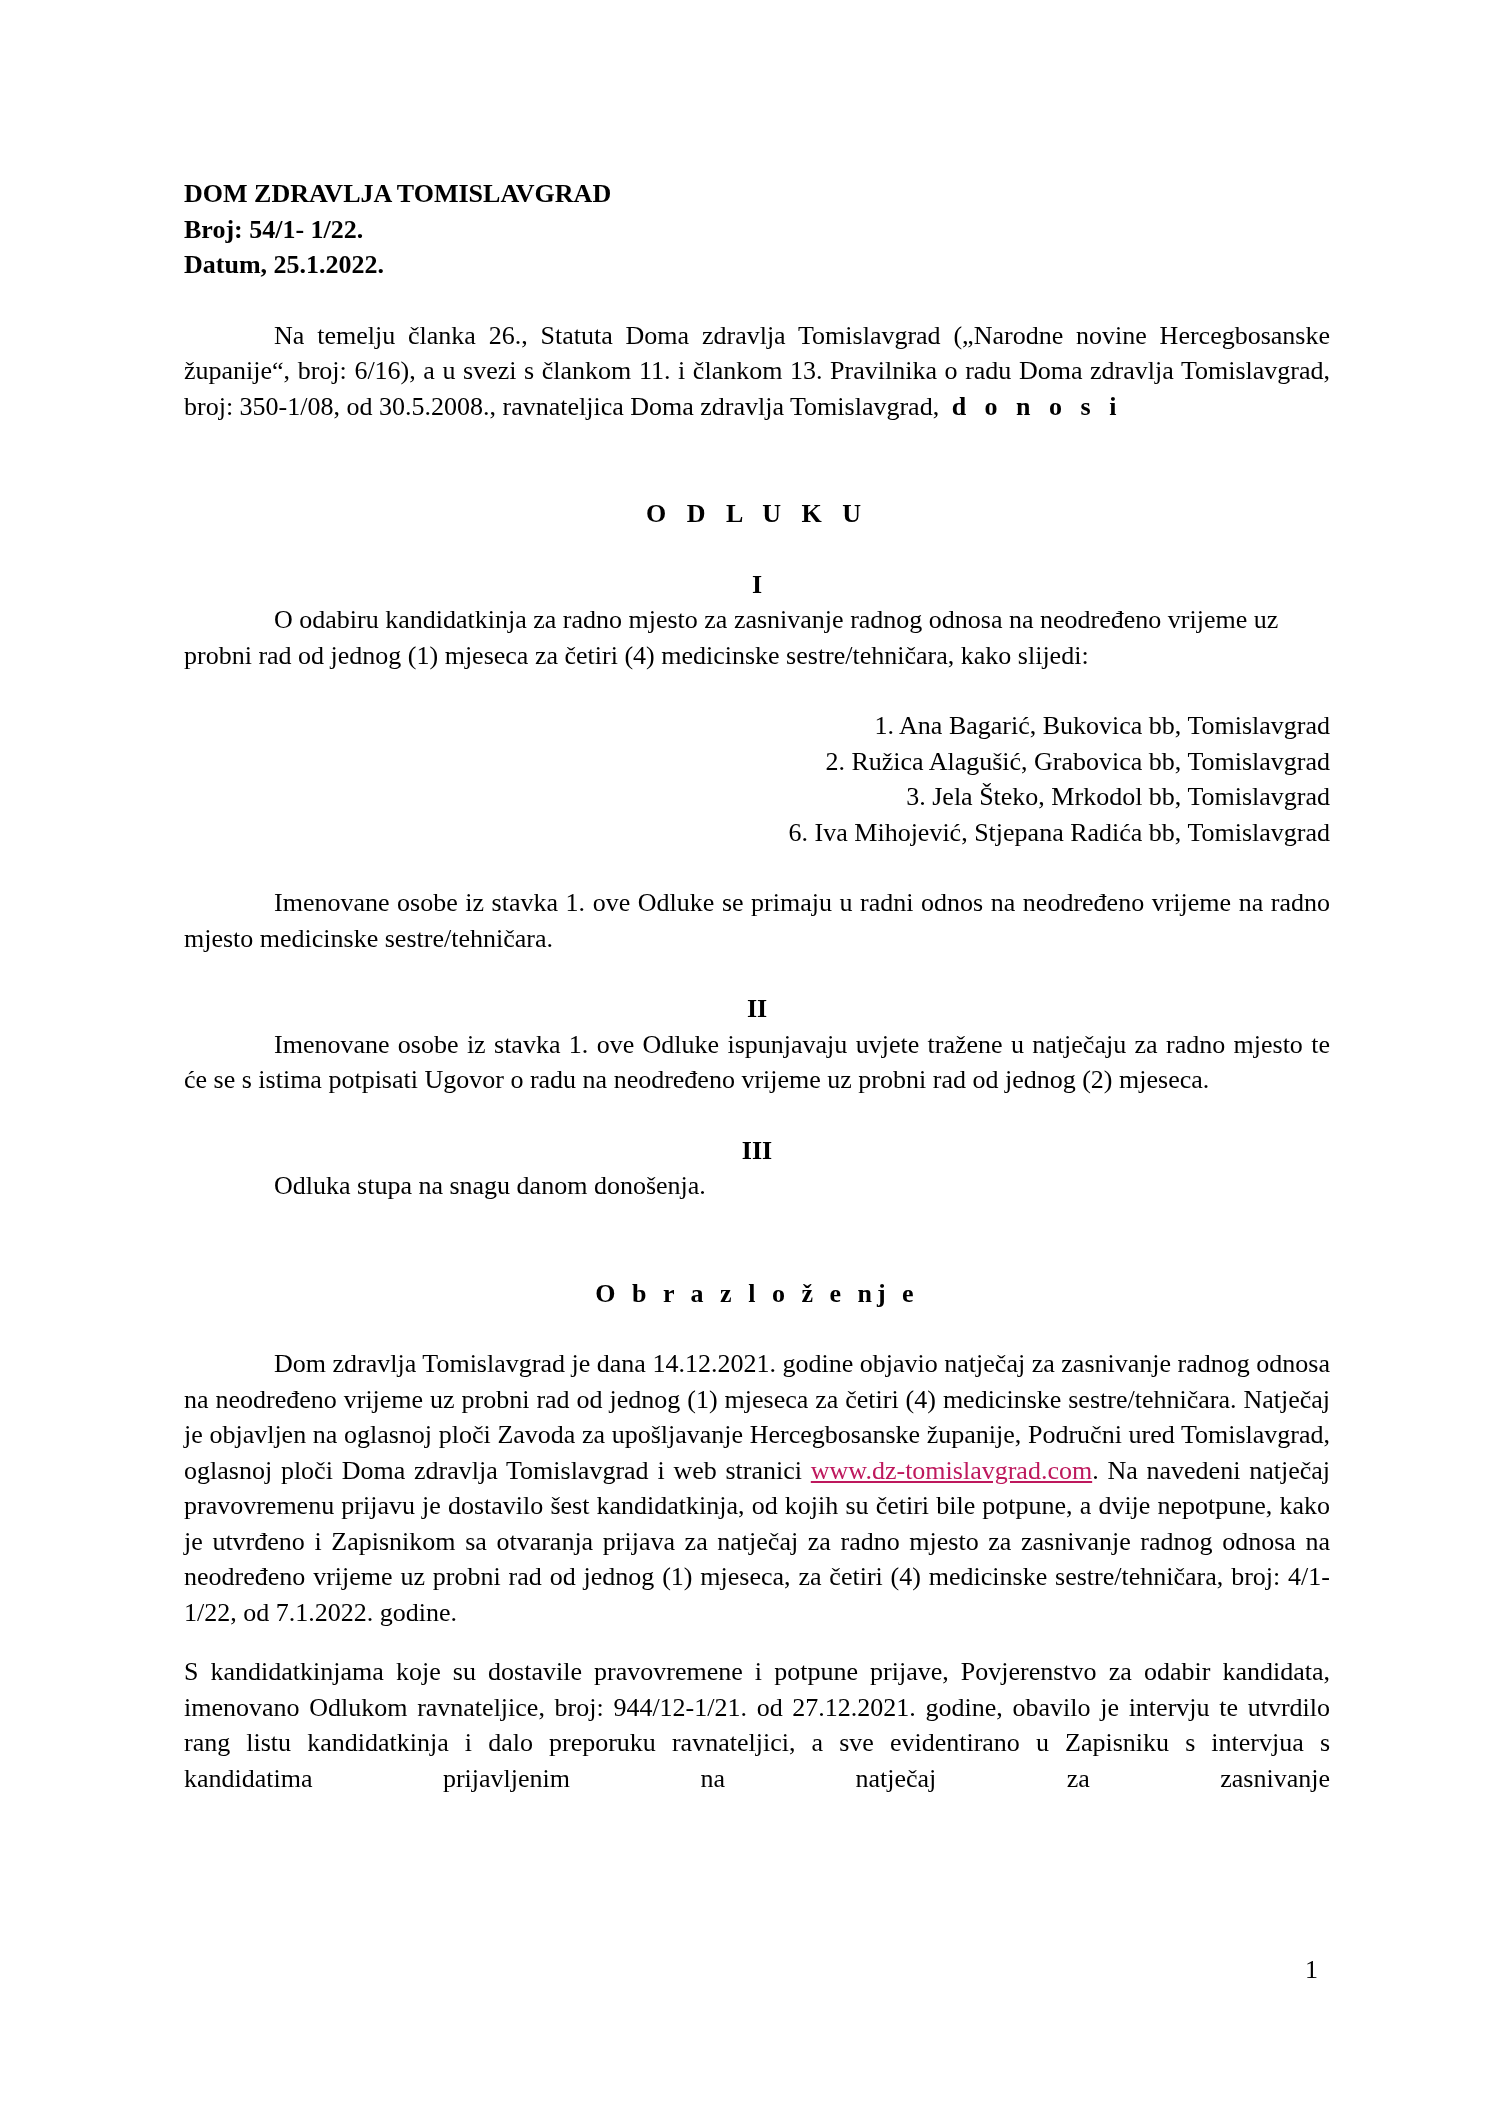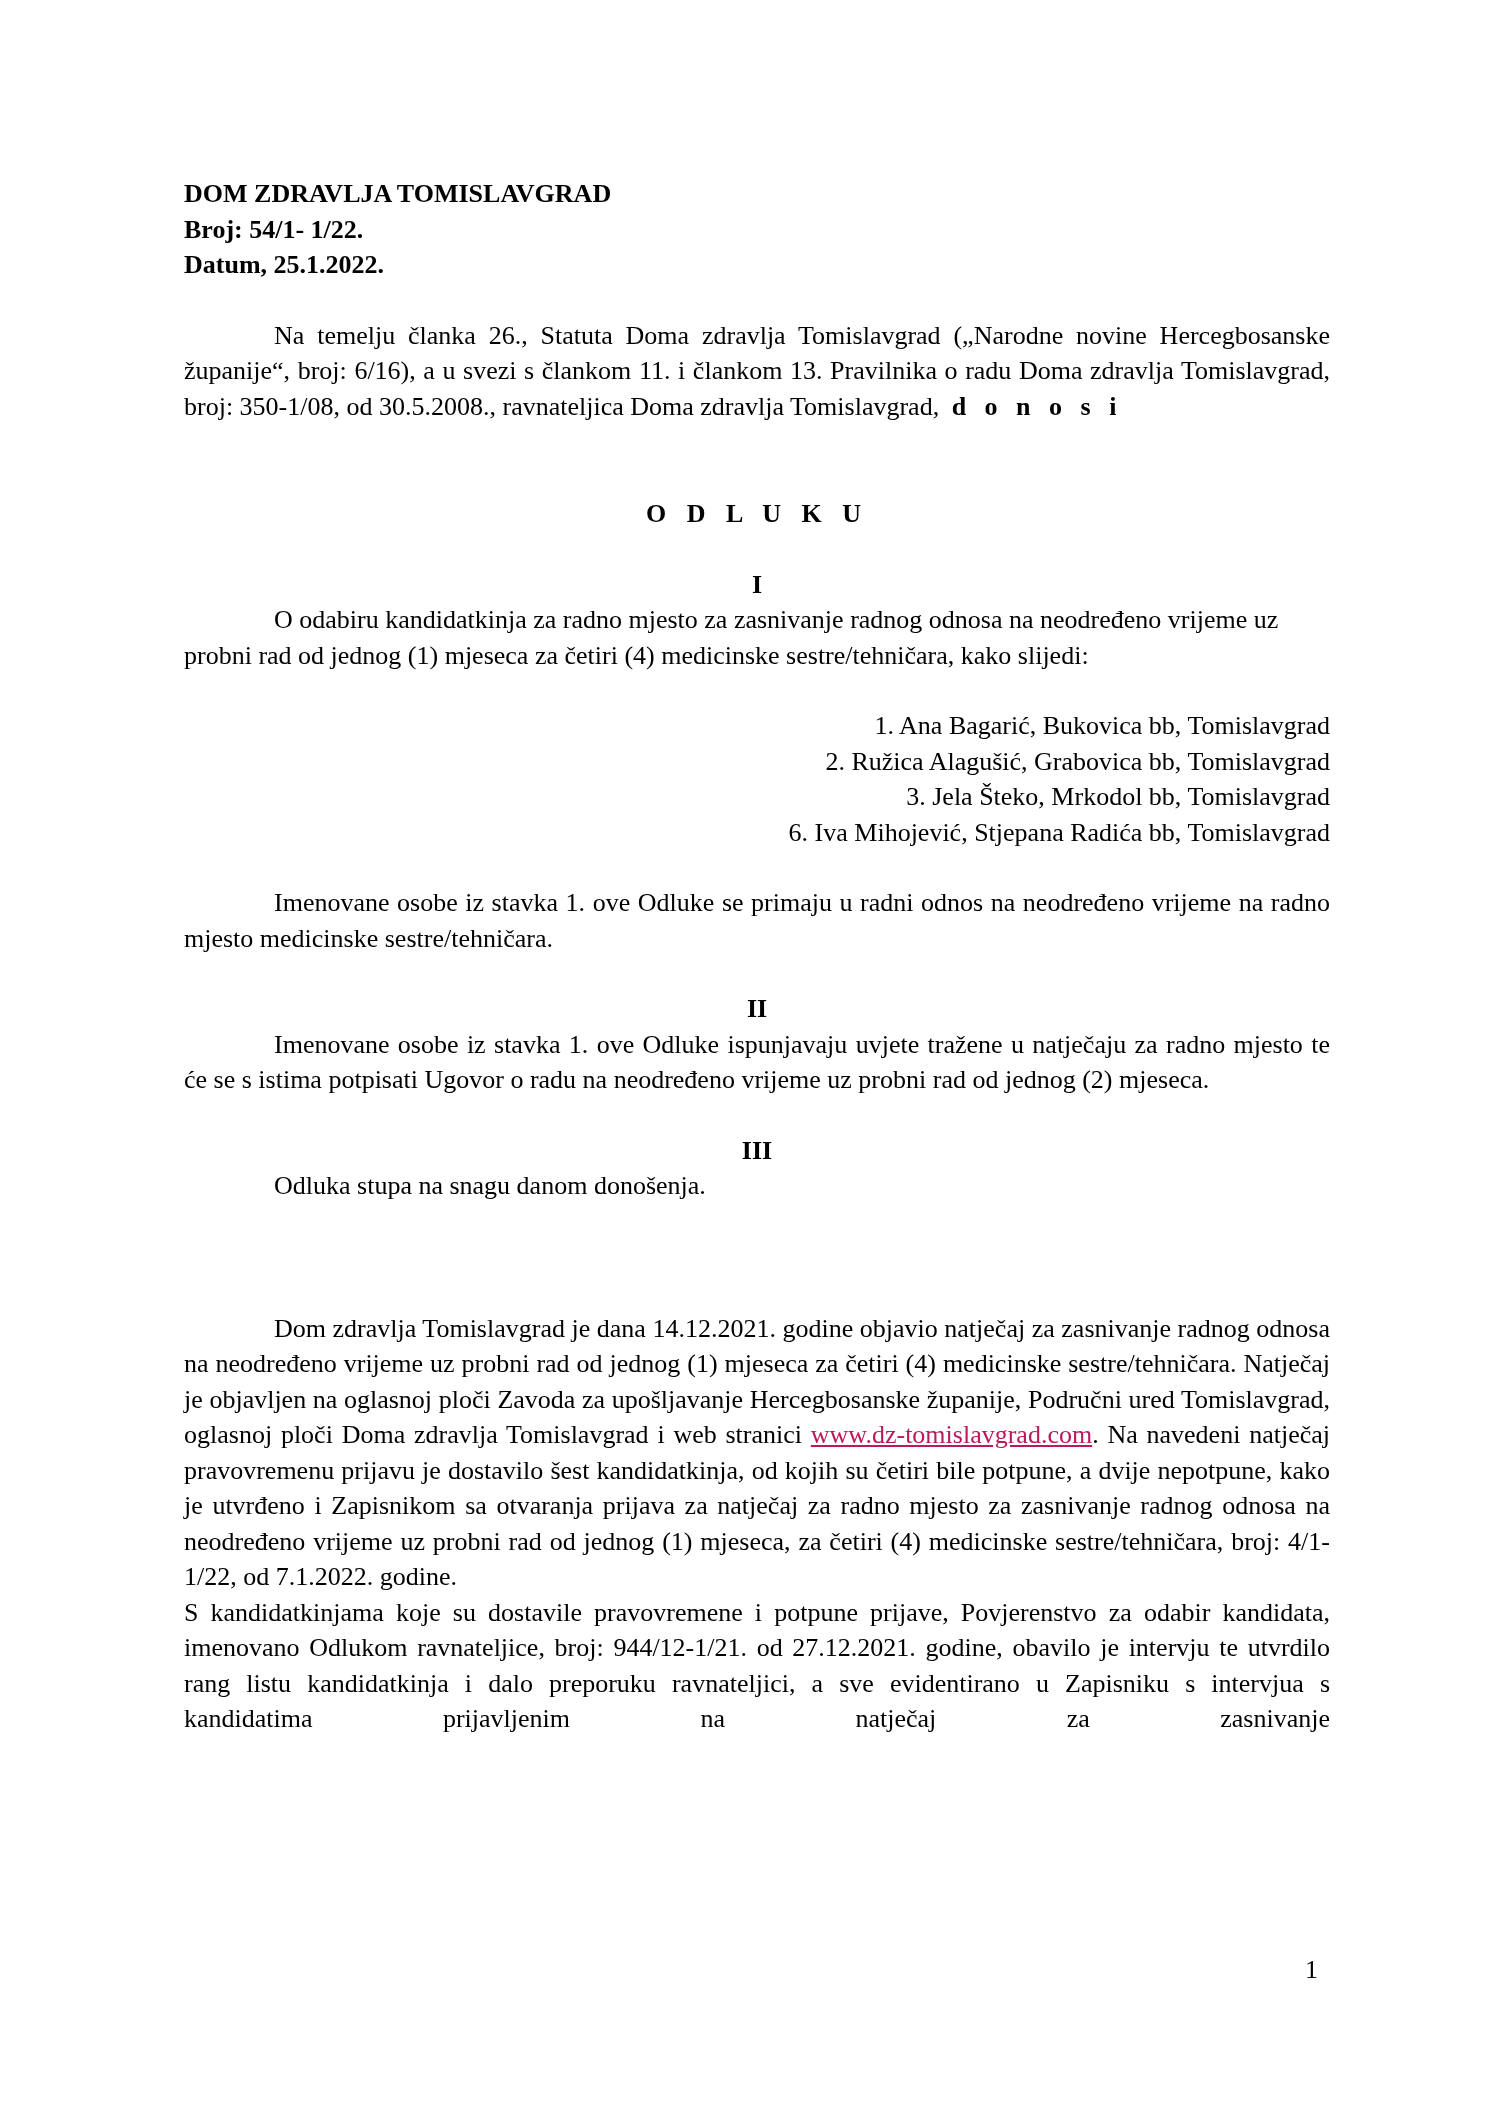--- a/index.html
+++ b/index.html
@@ -12,21 +12,21 @@
     .hdr { font-weight: bold; }
     p { margin: 0; text-align: justify; }
     .indent { text-indent: 90px; }
     .center { text-align: center; }
     .spaced { font-weight: bold; letter-spacing: 7px; }
     .roman { font-weight: bold; text-align: center; }
     .donosi { font-weight: bold; letter-spacing: 6px; margin-left: 6px; }
     a.link { color: #be185d; text-decoration: underline; }
     .pagenum { position: absolute; left: 1305px; top: 1952px; font-size: 26px; }
     .list-item { text-align: right; }
-    .last { text-align: justify; text-align-last: justify; }
+    .last { text-align: justify; text-align-last: justify; margin-top: 24px; }
   </style>
 </head>
 <body>
 
 <div class="page">
   <div class="hdr">DOM ZDRAVLJA TOMISLAVGRAD</div>
   <div class="hdr">Broj: 54/1- 1/22.</div>
   <div class="hdr">Datum, 25.1.2022.</div>
 
   <div style="height:35px"></div>
@@ -50,19 +50,20 @@
 
   <div style="height:35px"></div>
   <div class="roman">II</div>
   <p class="indent">Imenovane osobe iz stavka 1. ove Odluke  ispunjavaju uvjete tražene u natječaju za radno mjesto te će se s istima potpisati Ugovor o radu na neodređeno vrijeme uz probni rad od jednog (2) mjeseca.</p>
 
   <div style="height:35px"></div>
   <div class="roman">III</div>
   <p class="indent">Odluka stupa na snagu danom donošenja.</p>
 
   <div style="height:72px"></div>
+  <div class="center spaced" style="letter-spacing:5px">O b r a z l o ž e nj e</div>
 
   <div style="height:35px"></div>
   <p class="indent"><span>Dom zdravlja Tomislavgrad je dana 14.12.2021. godine objavio natječaj za zasnivanje radnog odnosa na neodređeno vrijeme uz probni rad od jednog (1) mjeseca za četiri (4) medicinske sestre/tehničara. Natječaj je  objavljen na oglasnoj ploči Zavoda za upošljavanje Hercegbosanske županije, Područni ured Tomislavgrad, oglasnoj ploči Doma zdravlja Tomislavgrad i web stranici</span> <a class="link">www.dz-tomislavgrad.com</a><span>. Na navedeni natječaj pravovremenu prijavu je dostavilo šest kandidatkinja, od kojih su četiri bile potpune, a dvije nepotpune, kako je utvrđeno i Zapisnikom sa otvaranja prijava za natječaj za radno mjesto za zasnivanje radnog odnosa na neodređeno vrijeme uz probni rad od jednog (1) mjeseca, za četiri (4) medicinske sestre/tehničara, broj: 4/1-1/22, od 7.1.2022. godine.</span></p>
   <p class="last">S kandidatkinjama koje su dostavile pravovremene i potpune prijave, Povjerenstvo za odabir kandidata, imenovano Odlukom ravnateljice, broj: 944/12-1/21. od 27.12.2021. godine, obavilo je intervju te utvrdilo rang listu kandidatkinja i dalo preporuku ravnateljici, a sve evidentirano u Zapisniku s intervjua s kandidatima prijavljenim na natječaj za zasnivanje</p>
 </div>
 
 <div class="pagenum">1</div>
 
 </body></html>

